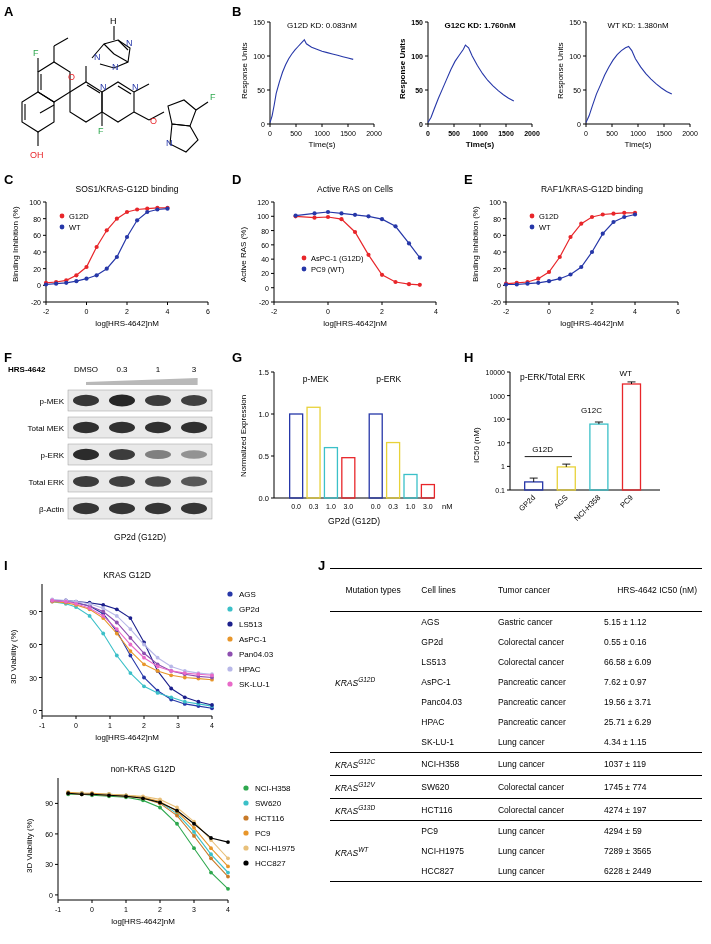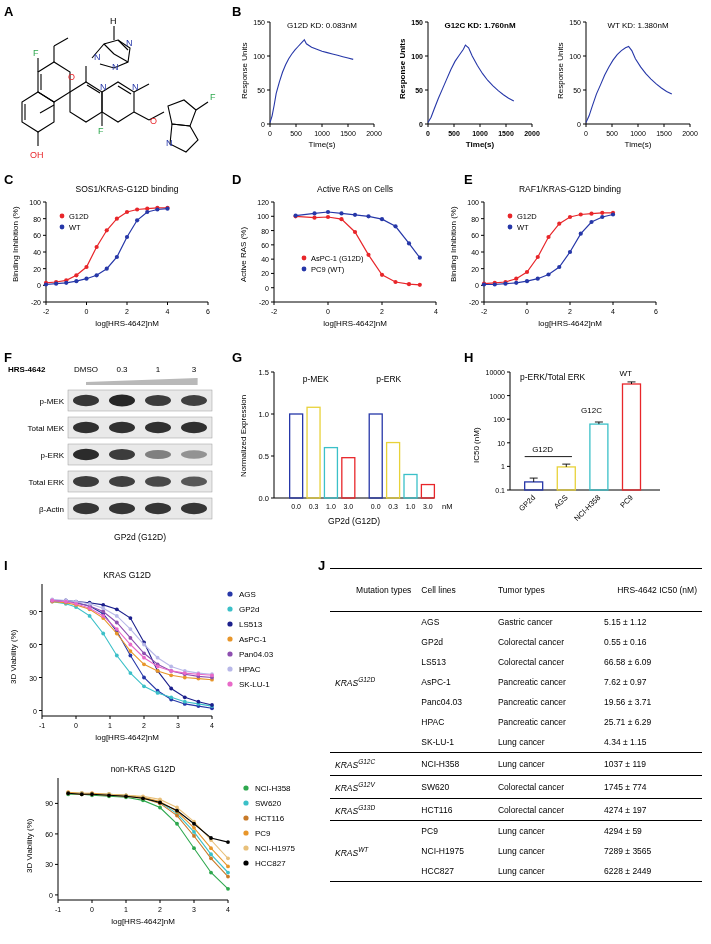--- a/index.html
+++ b/index.html
@@ -271,21 +271,21 @@
       <text x="121" y="12" font-size="8.5" fill="#000" text-anchor="middle">Active RAS on Cells</text>
       <text x="121" y="146" font-size="8" fill="#000" text-anchor="middle">log[HRS-4642]nM</text>
       <text x="12" y="102" font-size="8" fill="#000" text-anchor="start" transform="rotate(-90 12 102)">Active RAS (%)</text>
       <circle cx="70" cy="78" r="2.4" fill="#E8262A"></circle>
       <text x="77" y="81" font-size="7.5" fill="#000" text-anchor="start">AsPC-1 (G12D)</text>
       <circle cx="70" cy="89" r="2.4" fill="#2637A8"></circle>
       <text x="77" y="92" font-size="7.5" fill="#000" text-anchor="start">PC9 (WT)</text>
     </svg></div>
 
 <div class="panel-letter abs" style="left:464px;top:172px;">E</div>
-<div class="abs" id="panelE" style="left:444px;top:180px;width:232px;height:160px;"><svg width="232" height="160" viewBox="0 0 232 160">
+<div class="abs" id="panelE" style="left:466px;top:180px;width:232px;height:160px;"><svg width="232" height="160" viewBox="0 0 232 160">
       <line x1="40" y1="122" x2="212" y2="122" stroke="#000" stroke-width="1"></line>
       <line x1="40" y1="22" x2="40" y2="122" stroke="#000" stroke-width="1"></line>
       <line x1="40" y1="122" x2="40" y2="125" stroke="#000"></line>
       <text x="40" y="134" font-size="7" fill="#000" text-anchor="middle">-2</text>
       <line x1="83" y1="122" x2="83" y2="125" stroke="#000"></line>
       <text x="83" y="134" font-size="7" fill="#000" text-anchor="middle">0</text>
       <line x1="126" y1="122" x2="126" y2="125" stroke="#000"></line>
       <text x="126" y="134" font-size="7" fill="#000" text-anchor="middle">2</text>
       <line x1="169" y1="122" x2="169" y2="125" stroke="#000"></line>
       <text x="169" y="134" font-size="7" fill="#000" text-anchor="middle">4</text>
@@ -708,23 +708,23 @@
       <text x="233" y="91.2" font-size="8" fill="#000" text-anchor="start">NCI-H1975</text>
       <circle cx="224" cy="103" r="2.6" fill="#000000"></circle>
       <text x="233" y="106.2" font-size="8" fill="#000" text-anchor="start">HCC827</text>
     </svg></div>
 
 <div class="panel-letter abs" style="left:318px;top:558px;">J</div>
 <div class="abs" id="panelJ" style="left:330px;top:568px;width:372px;height:368px;">
     <table style="width: 372px; font-size: 8.5px; border-collapse: collapse;">
       <thead>
         <tr>
-          <th style="text-align: right; padding: 6px 5px; border-top: 1.1px solid rgb(0, 0, 0); border-bottom: 1.1px solid rgb(0, 0, 0); font-weight: normal; width: 84px;">Mutation types</th>
+          <th style="text-align: center; padding: 6px 5px; border-top: 1.1px solid rgb(0, 0, 0); border-bottom: 1.1px solid rgb(0, 0, 0); font-weight: normal; width: 84px;">Mutation types</th>
           <th style="text-align: left; padding: 6px 5px; border-top: 1.1px solid rgb(0, 0, 0); border-bottom: 1.1px solid rgb(0, 0, 0); font-weight: normal; width: 72px;">Cell lines</th>
-          <th style="text-align: left; padding: 6px 5px; border-top: 1.1px solid rgb(0, 0, 0); border-bottom: 1.1px solid rgb(0, 0, 0); font-weight: normal; width: 108px;">Tumor types</th>
+          <th style="text-align: left; padding: 6px 5px; border-top: 1.1px solid rgb(0, 0, 0); border-bottom: 1.1px solid rgb(0, 0, 0); font-weight: normal; width: 108px;">Tumor cancer</th>
           <th style="text-align: right; padding: 16px 5px; border-top: 1.1px solid rgb(0, 0, 0); border-bottom: 1.1px solid rgb(0, 0, 0); font-weight: normal; width: 108px; margin-top: 48px;">HRS-4642 IC50 (nM)</th>
         </tr>
       </thead>
       <tbody>
         <tr>
           <td rowspan="7" style="padding: 5px; vertical-align: middle; font-style: italic; border-bottom: 0.8px solid rgb(0, 0, 0);">KRAS<sup style="font-size:6.5px;">G12D</sup></td>
           <td style="padding: 5px;">AGS</td>
           <td style="padding: 5px;">Gastric cancer</td>
           <td style="padding: 5px;">5.15 ± 1.12</td>
         </tr>

